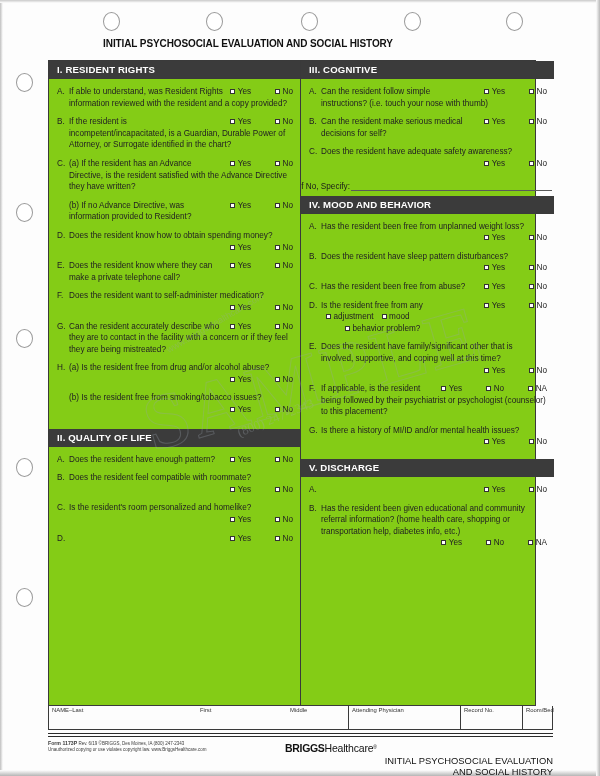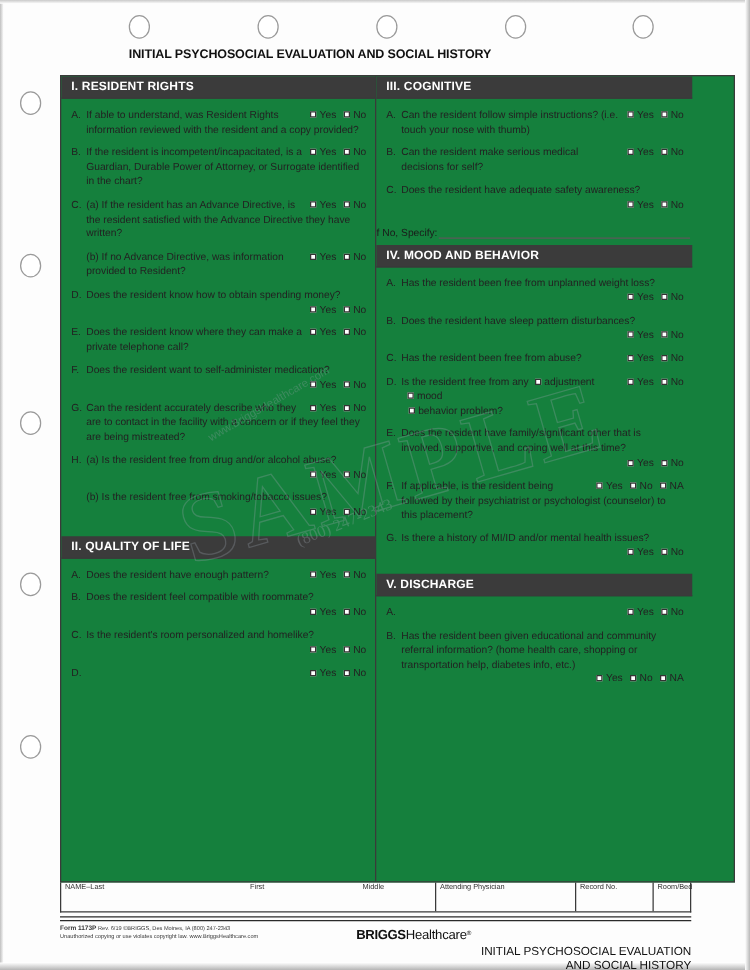--- a/index.html
+++ b/index.html
@@ -62,23 +62,23 @@
     font-size: 10px;
     font-weight: bold;
     letter-spacing: -0.1px;
     color: #111;
   }
 
   
   #form-body {
     position: absolute;
     left: 48px; top: 60px;
-    width: 540px; height: 646px;
+    width: 488px; height: 646px;
     border: 1px solid #3a3a3a;
-    background: #15803d;
+    background: #84cc16;
   }
 
   .col {
     position: absolute;
     top: 0; bottom: 0;
     overflow: hidden;
   }
   .col-left  { left: 0;     width: 252px; border-right: 1px solid #3a3a3a; }
   .col-right { left: 252px; width: 253px; }
 
@@ -122,21 +122,21 @@
   }
   .ans.own-line {
     float: none;
     display: block;
     text-align: right;
     margin-left: 0;
     margin-top: 0;
   }
   .opt {
     display: inline-block;
-    margin-left: 6px;
+    margin-left: 24px;
     font-size: 8.2px;
     white-space: nowrap;
   }
   .opt:first-child { margin-left: 0; }
   .cb {
     display: inline-block;
     width: 5px; height: 5px;
     border: 1.1px solid #333;
     margin-right: 2.5px;
     vertical-align: 0px;

